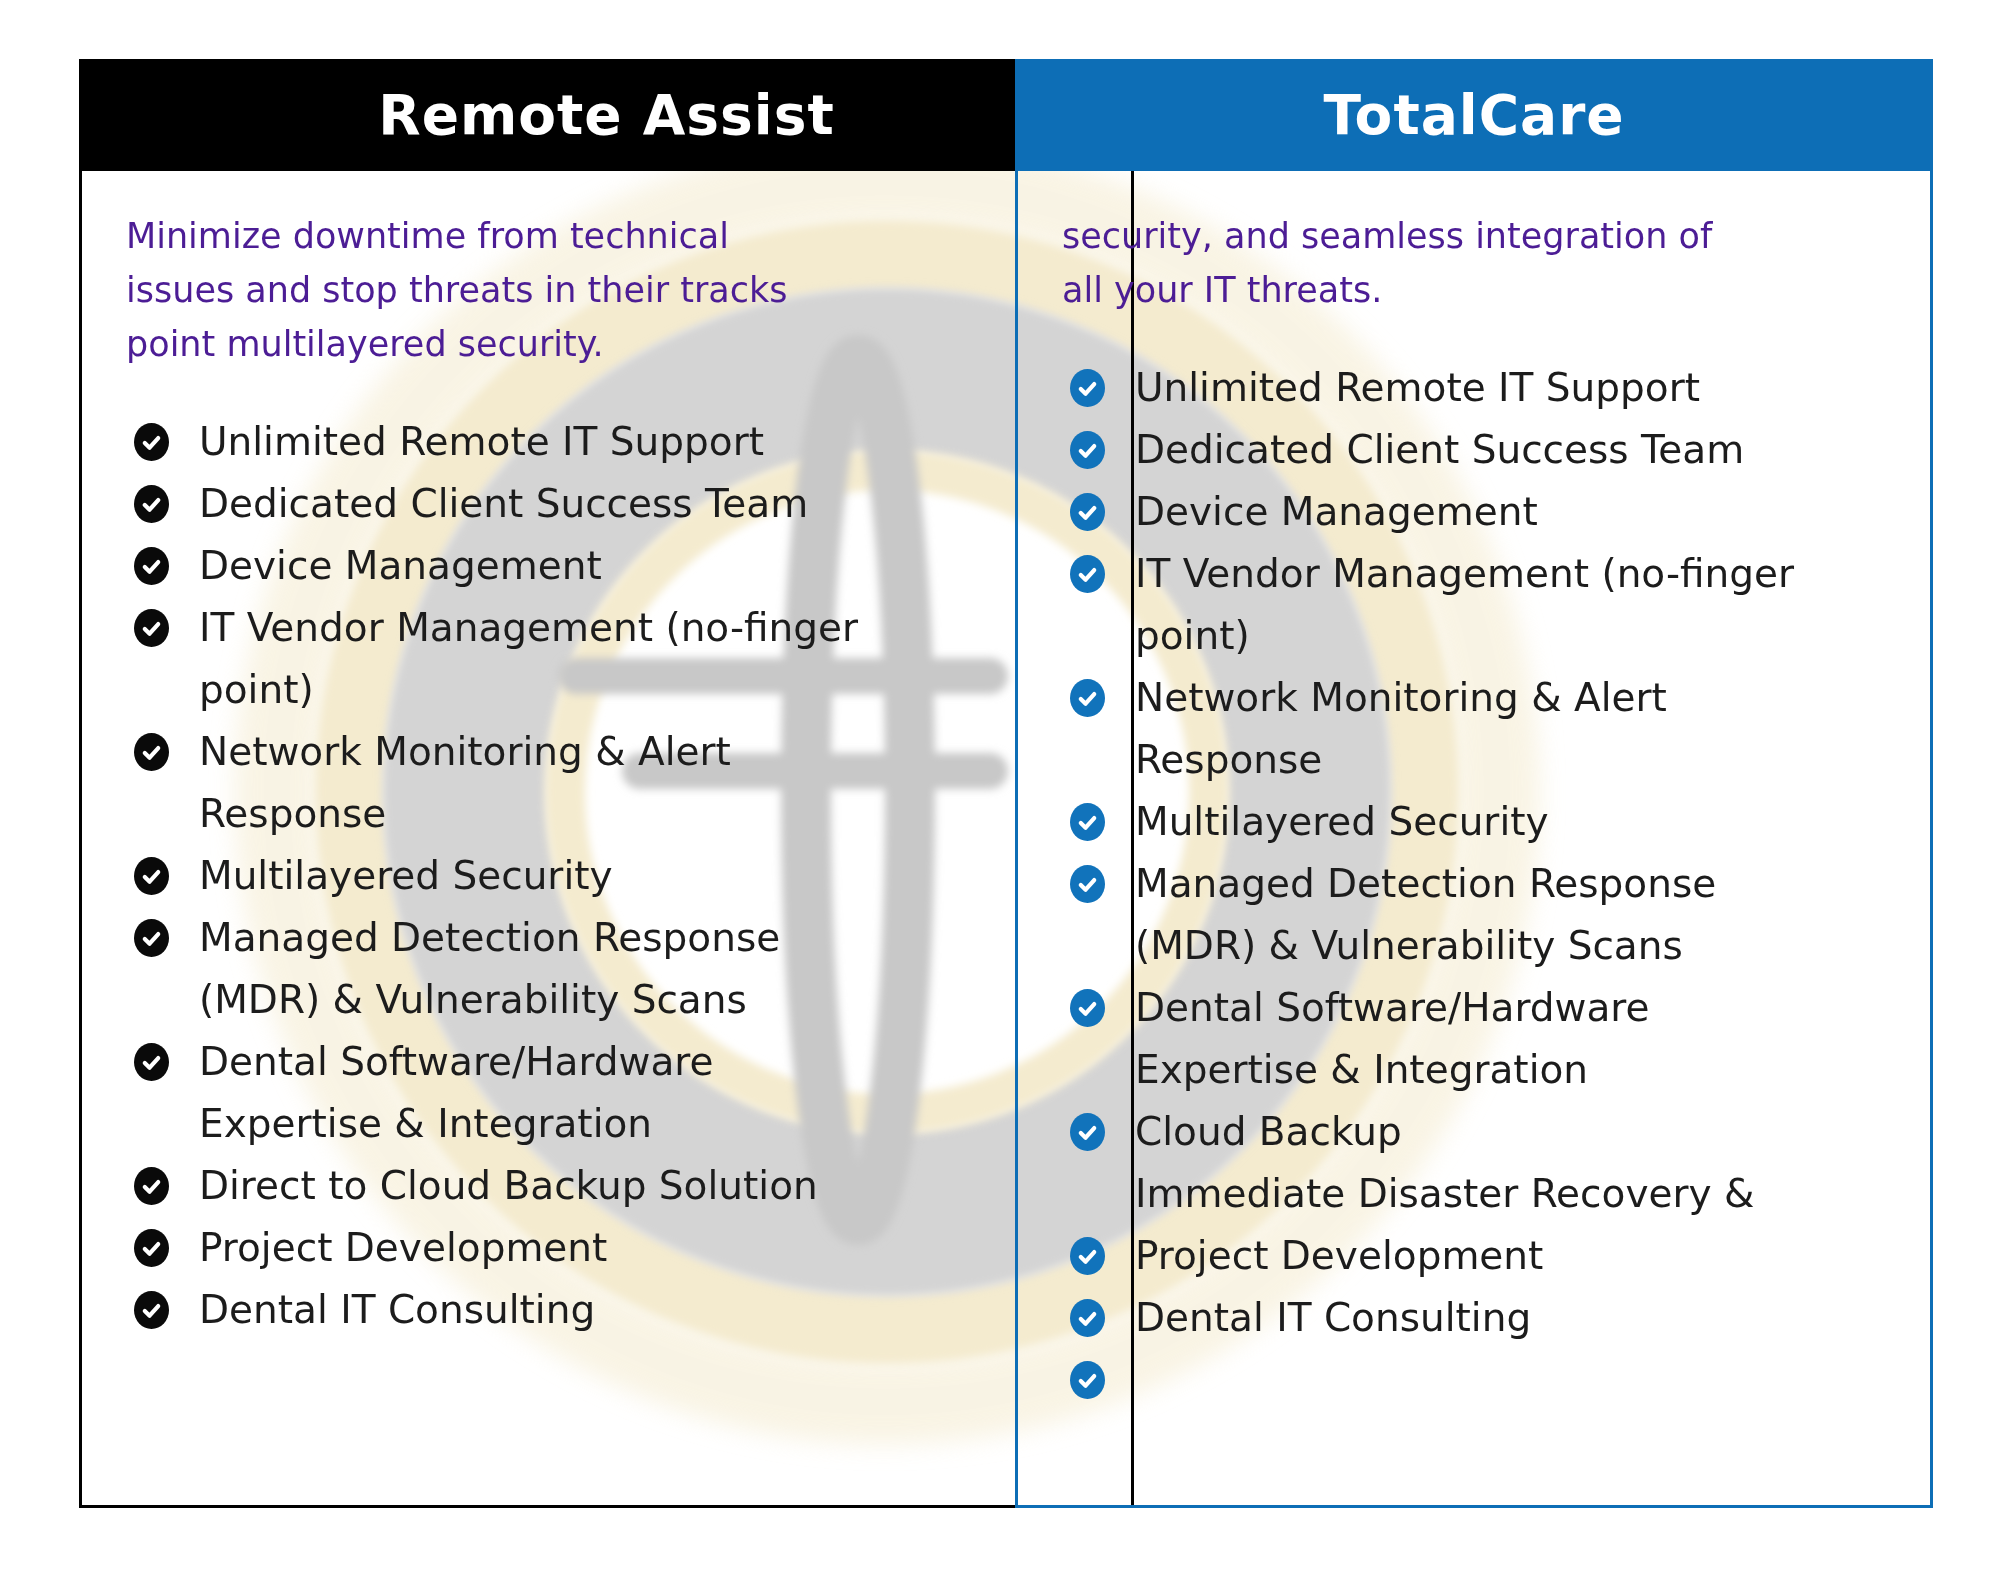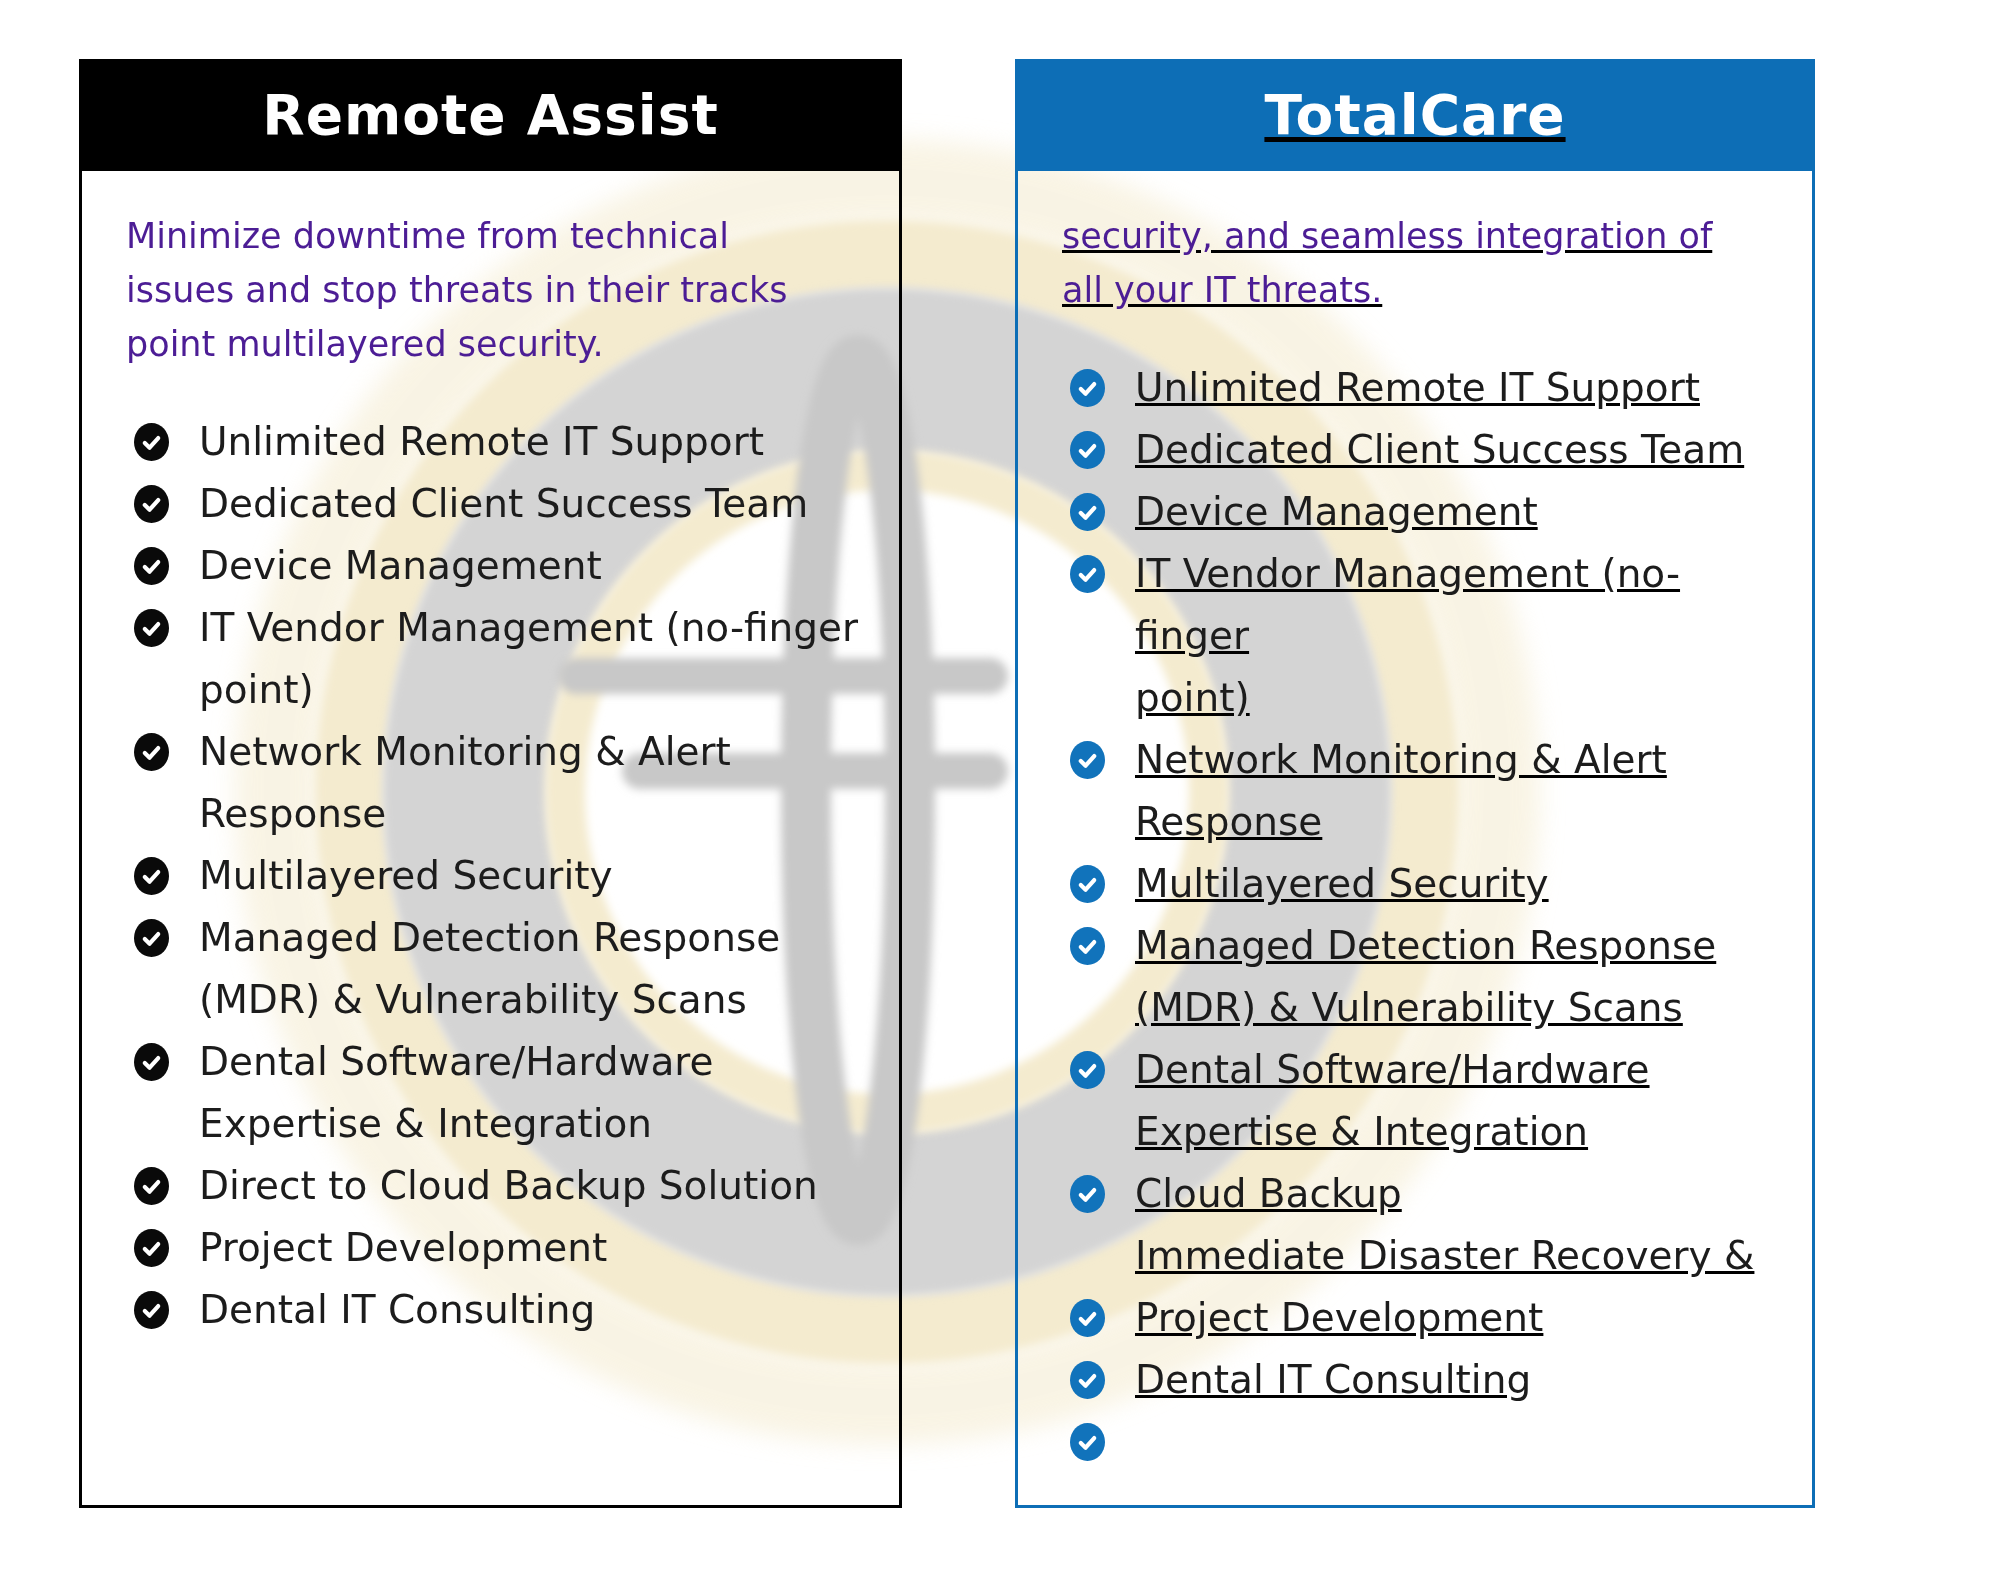--- a/index.html
+++ b/index.html
@@ -18,22 +18,22 @@
   }
 
   
   .card {
     position: absolute; top: 59px; height: 1449px;
     box-sizing: border-box;
     border: 3px solid #000;
     background: transparent;
     z-index: 1;
   }
-  .card-0 { left: 79px;  width: 823px; }
-  .card-1 { left: 1015px; width: 800px; text-decoration: underline; }
+  .card-0 { left: 79px;  width: 1055px; }
+  .card-1 { left: 1015px; width: 918px; }
 
   .card-header {
     height: 112px;
     margin: -3px -3px 0 -3px;
     display: flex; align-items: center; justify-content: center;
   }
   .card-title {
     margin: 0;
     color: #ffffff;
     font-size: 55px;

